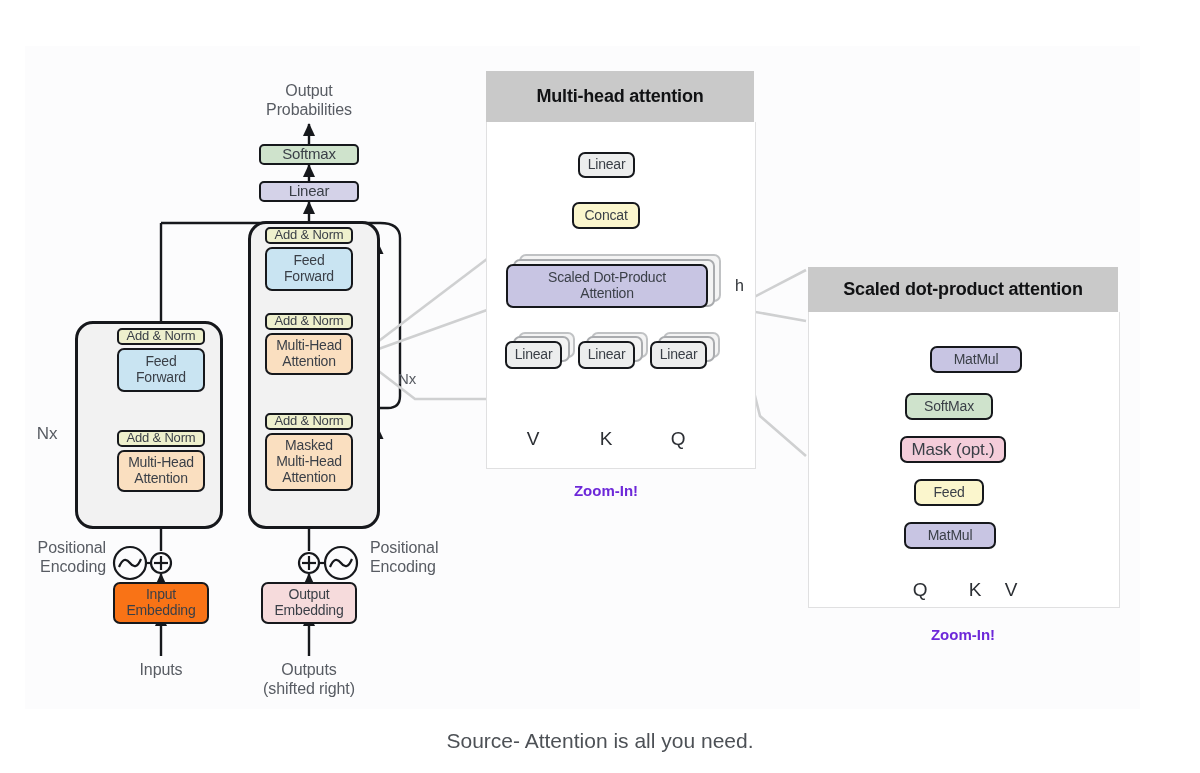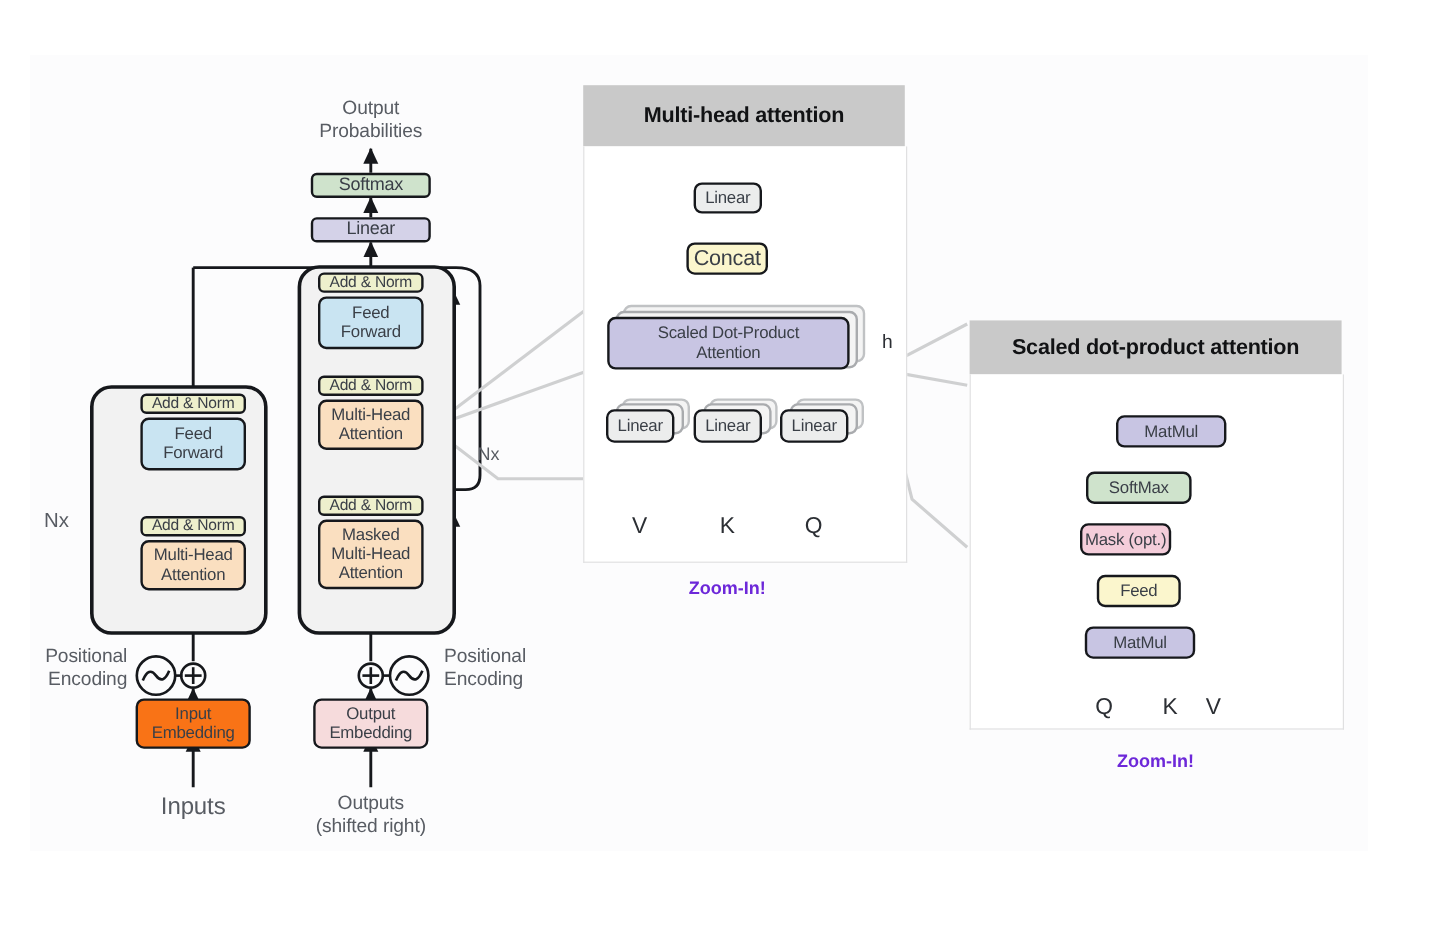--- a/index.html
+++ b/index.html
@@ -358,35 +358,35 @@
 
     <div class="lbl rightal" style="left:370px; top:523px; width:110px; font-size:16px;">Positional
 Encoding</div>
 
     <div class="node" style="left:113px; top:566px; width:96px; height:42px; background:#f97316; font-size:14px;">Input
 Embedding</div>
 
     <div class="node" style="left:261px; top:566px; width:96px; height:42px; background:#f6dbdc; font-size:14px;">Output
 Embedding</div>
 
-    <div class="lbl" style="left:111px; top:645px; width:100px; font-size:20px;">Inputs</div>
+    <div class="lbl" style="left:111px; top:645px; width:100px; font-size:16px;">Inputs</div>
 
     <div class="lbl" style="left:244px; top:645px; width:130px; font-size:16px;">Outputs
 (shifted right)</div>
 
     <div class="panel" style="left:486px; top:55px; width:268px; height:397px; border:none;">
       <div class="panel-head" style="height:51px; font-size:18px;">Multi-head attention</div>
       <div class="panel-body" style="height:346px; border:1px solid #e0e0e1; border-top:none; background:#ffffff;"></div>
     </div>
 
     <div class="zoom-cap" style="left:546px; top:466px; width:120px;">Zoom-In!</div>
 
     <div class="node" style="left:578px; top:136px; width:57px; height:26px; background:#eceded; font-size:14px;">Linear</div>
 
-    <div class="node" style="left:572px; top:186px; width:68px; height:27px; background:#fbf6cd; font-size:18px;">Concat</div>
+    <div class="node" style="left:572px; top:186px; width:68px; height:27px; background:#fbf6cd; font-size:14px;">Concat</div>
 
     <div class="ghost g2" style="left:519px; top:238px; width:202px; height:48px;"></div>
     <div class="ghost" style="left:513px; top:243px; width:202px; height:48px;"></div>
     <div class="node" style="left:506px; top:248px; width:202px; height:44px; background:#c8c5e3; font-size:14px;">Scaled Dot-Product
 Attention</div>
 
     <div class="lbl" style="left:735px; top:261px; width:20px; font-size:16px; text-align:left; color:#2c2f34;">h</div>
 
     <div class="ghost g2" style="left:518px; top:316px; width:57px; height:26px;"></div>
     <div class="ghost" style="left:513px; top:320px; width:57px; height:26px;"></div>
@@ -408,26 +408,27 @@
       <div class="panel-head" style="height:45px; font-size:18px;">Scaled dot-product attention</div>
       <div class="panel-body" style="height:295px; border:1px solid #e0e0e1; border-top:none; background:#ffffff;"></div>
     </div>
 
     <div class="zoom-cap" style="left:903px; top:610px; width:120px;">Zoom-In!</div>
 
     <div class="node" style="left:930px; top:330px; width:92px; height:27px; background:#c8c5e3; font-size:14px;">MatMul</div>
 
     <div class="node" style="left:905px; top:377px; width:88px; height:27px; background:#cfe3cc; font-size:14px;">SoftMax</div>
 
-    <div class="node" style="left:900px; top:420px; width:76px; height:27px; background:#f4cdda; font-size:14px;">Mask (opt.)</div>
+    <div class="node" style="left:900px; top:420px; width:106px; height:27px; background:#f4cdda; font-size:17px;">Mask (opt.)</div>
 
     <div class="node" style="left:914px; top:463px; width:70px; height:27px; background:#fbf6cd; font-size:14px;">Feed</div>
 
     <div class="node" style="left:904px; top:506px; width:92px; height:27px; background:#c8c5e3; font-size:14px;">MatMul</div>
 
     <div class="lbl" style="left:900px; top:563px; width:40px; font-size:19px; color:#2c2f34;">Q</div>
     <div class="lbl" style="left:955px; top:563px; width:40px; font-size:19px; color:#2c2f34;">K</div>
     <div class="lbl" style="left:991px; top:563px; width:40px; font-size:19px; color:#2c2f34;">V</div>
 
   </div>
 
+  <div id="source-caption">Source- Attention is all you need.</div>
 
 </div>
 
 </body></html>

